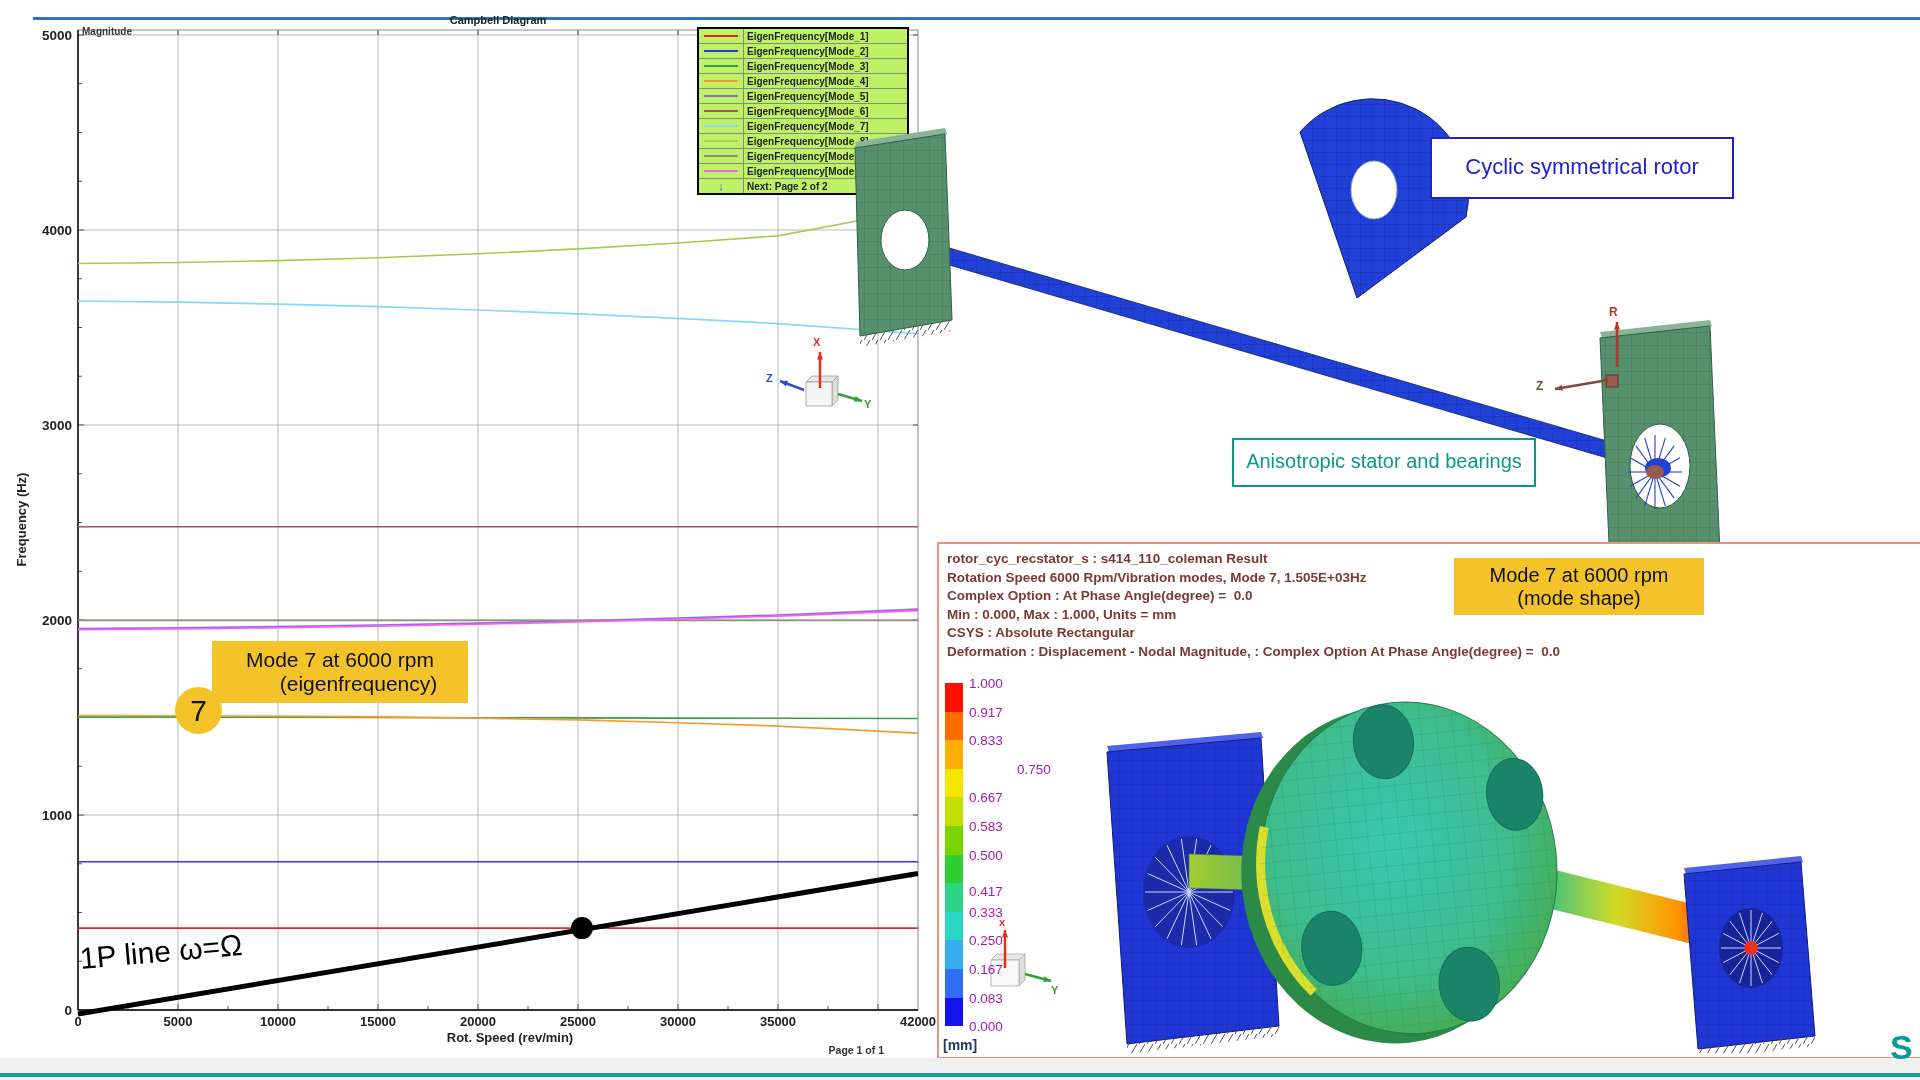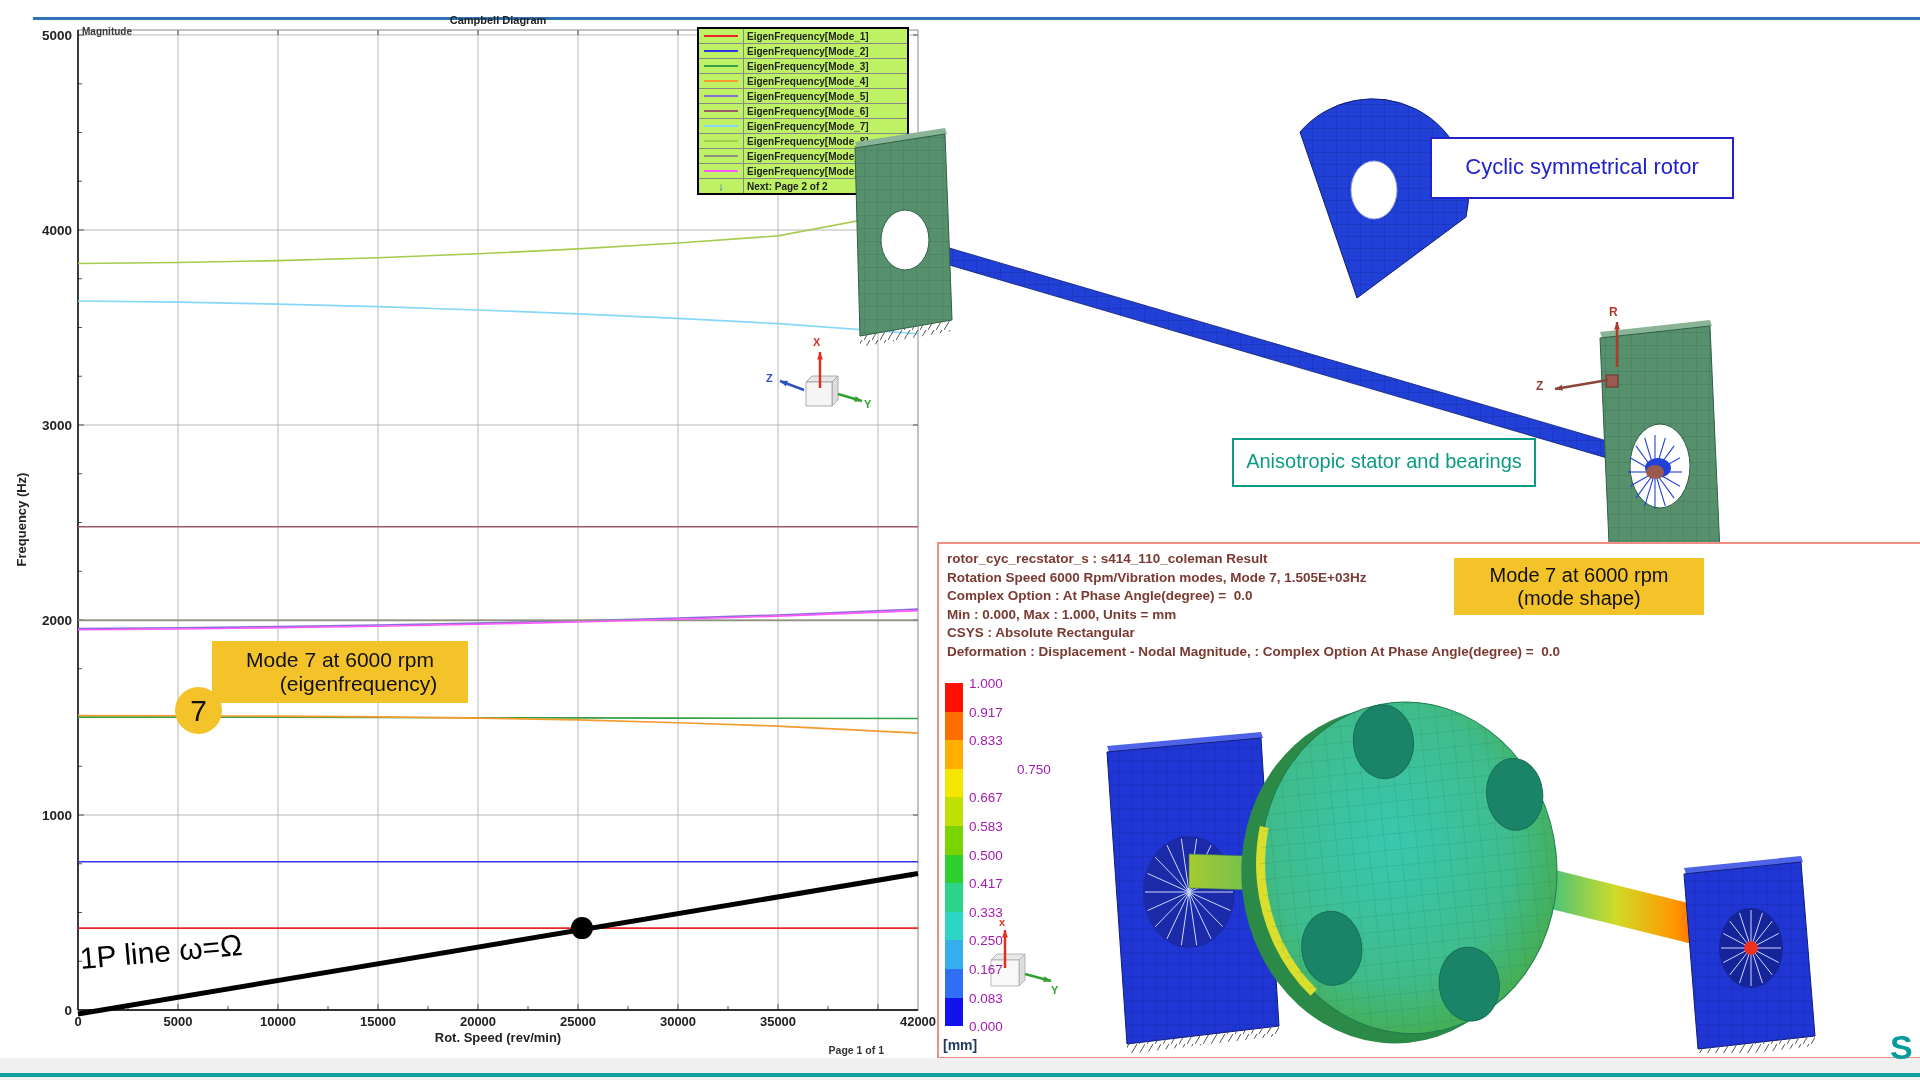--- a/index.html
+++ b/index.html
@@ -5,21 +5,21 @@
   html,body{margin:0;padding:0;background:#ffffff;}
   #stage{position:relative;width:1920px;height:1080px;background:#fff;overflow:hidden;
          font-family:"Liberation Sans",sans-serif;}
   .topline{position:absolute;left:33px;top:17px;width:1887px;height:3px;background:#2e74b5;}
   
   .chart-title{position:absolute;left:78px;top:14px;width:840px;text-align:center;
                font-size:11px;font-weight:bold;color:#222;}
   .magnitude{position:absolute;left:82px;top:26px;font-size:10px;font-weight:bold;color:#3a3a3a;}
   .ylab{position:absolute;left:-44px;top:512px;width:130px;text-align:center;
         font-size:13px;font-weight:bold;color:#222;transform:rotate(-90deg);}
-  .xlab{position:absolute;left:78px;top:1030px;width:840px;text-align:center;
+  .xlab{position:absolute;left:90px;top:1030px;width:840px;text-align:center;
         font-size:13px;font-weight:bold;color:#222;}
   .pagelab{position:absolute;left:756px;top:1044px;width:128px;text-align:right;
            font-size:10.5px;font-weight:bold;color:#333;}
   
   #legend{position:absolute;left:697px;top:27px;width:208px;border:2px solid #000000;background:#bef264;}
   .lrow{display:flex;height:14px;align-items:center;border-top:1px solid #888;}
   .lrow:first-child{border-top:none;}
   .lswatch{width:44px;height:100%;border-right:1px solid #888;display:flex;align-items:center;justify-content:center;}
   .lline{width:34px;height:2px;}
   .llabel{flex:1;font-size:10px;font-weight:bold;color:#222;padding-left:3px;white-space:nowrap;}
@@ -472,21 +472,21 @@
         <div class="cbseg" style="background: rgb(18, 18, 238);"></div>
       </div>
     <div class="mmlab">[mm]</div>
   <div class="cblabel" style="top: 139px;">1.000</div>
       <div class="cblabel" style="top: 167.6px;">0.917</div>
       <div class="cblabel" style="top: 196.2px;">0.833</div>
       <div class="cblabel" style="top: 224.8px; margin-left: 48px;">0.750</div>
       <div class="cblabel" style="top: 253.4px;">0.667</div>
       <div class="cblabel" style="top: 282px;">0.583</div>
       <div class="cblabel" style="top: 310.6px;">0.500</div>
-      <div class="cblabel" style="top: 339px;">0.417</div>
+      <div class="cblabel" style="top: 347px;">0.417</div>
       <div class="cblabel" style="top: 367.8px;">0.333</div>
       <div class="cblabel" style="top: 396.4px;">0.250</div>
       <div class="cblabel" style="top: 425px;">0.167</div>
       <div class="cblabel" style="top: 453.6px;">0.083</div>
       <div class="cblabel" style="top: 482.2px;">0.000</div>
     </div>
 
   <div id="footerstrip"></div>
   <div class="tealline"></div>
   <div class="slogo">S</div>

